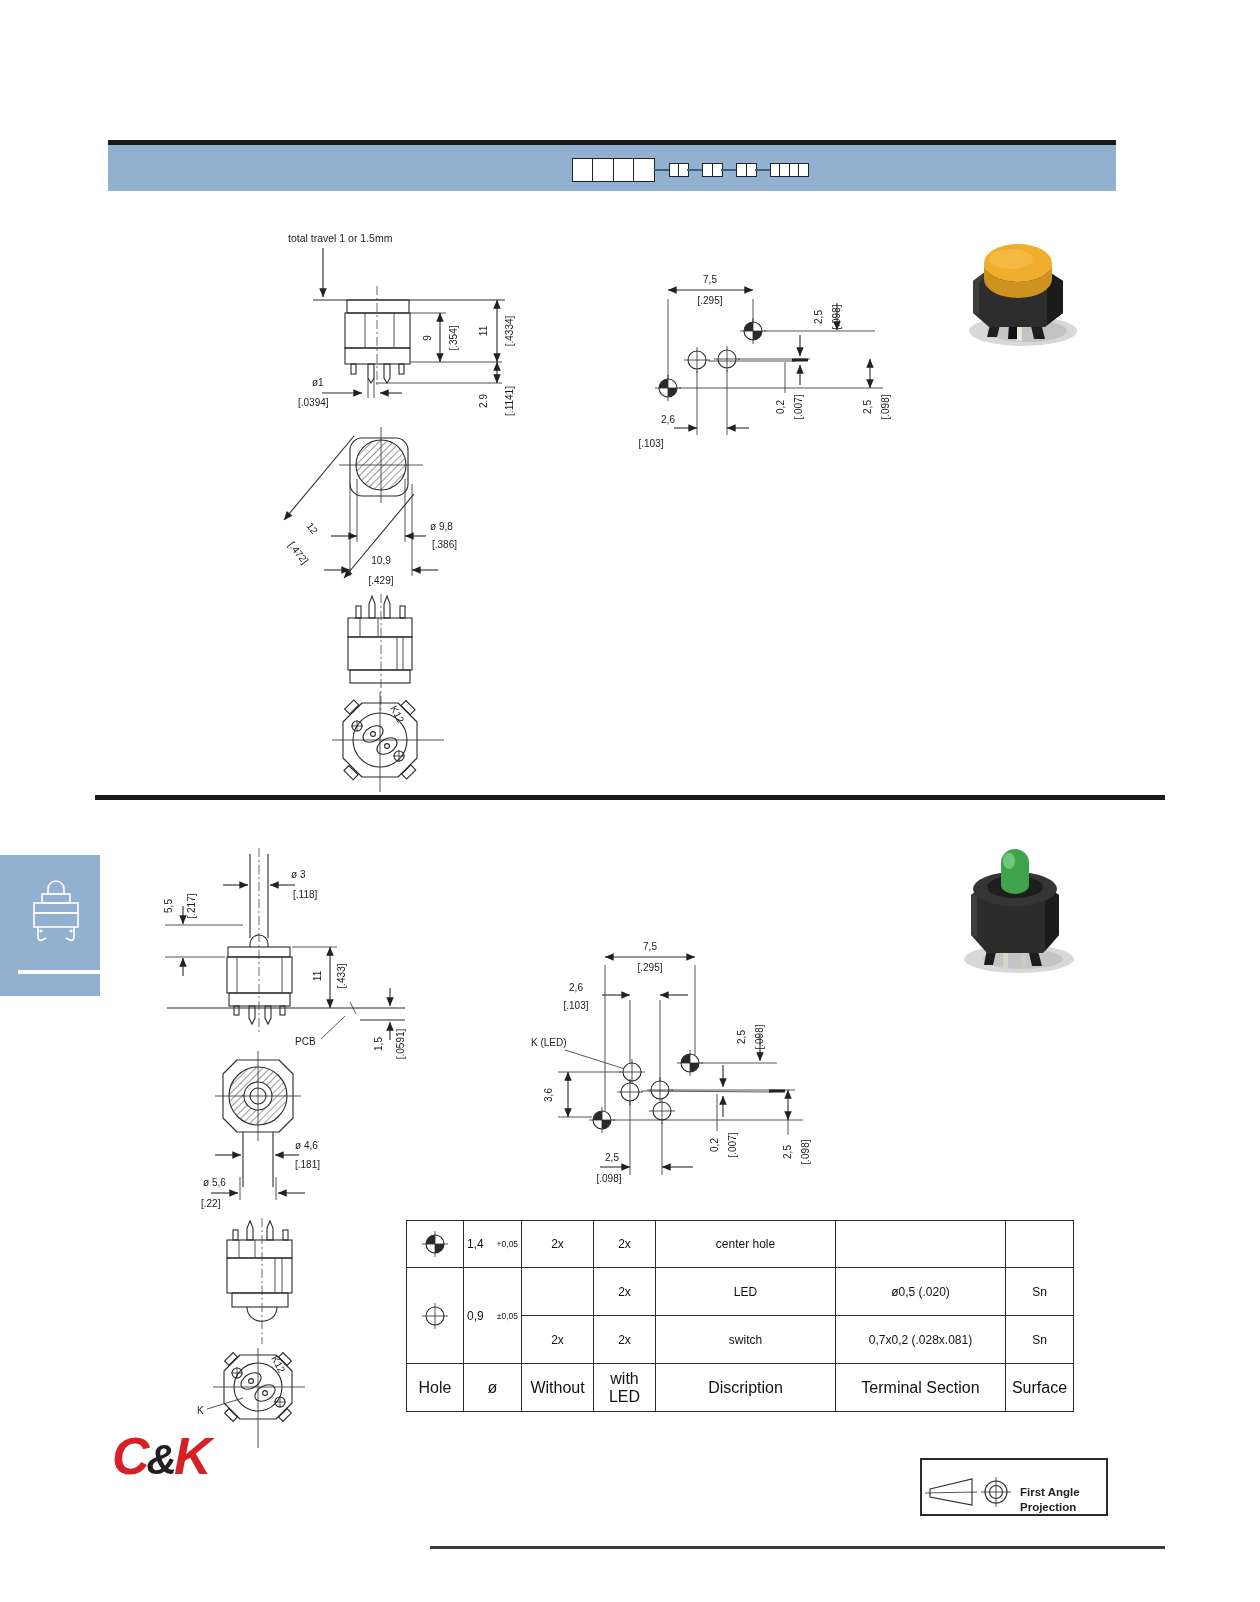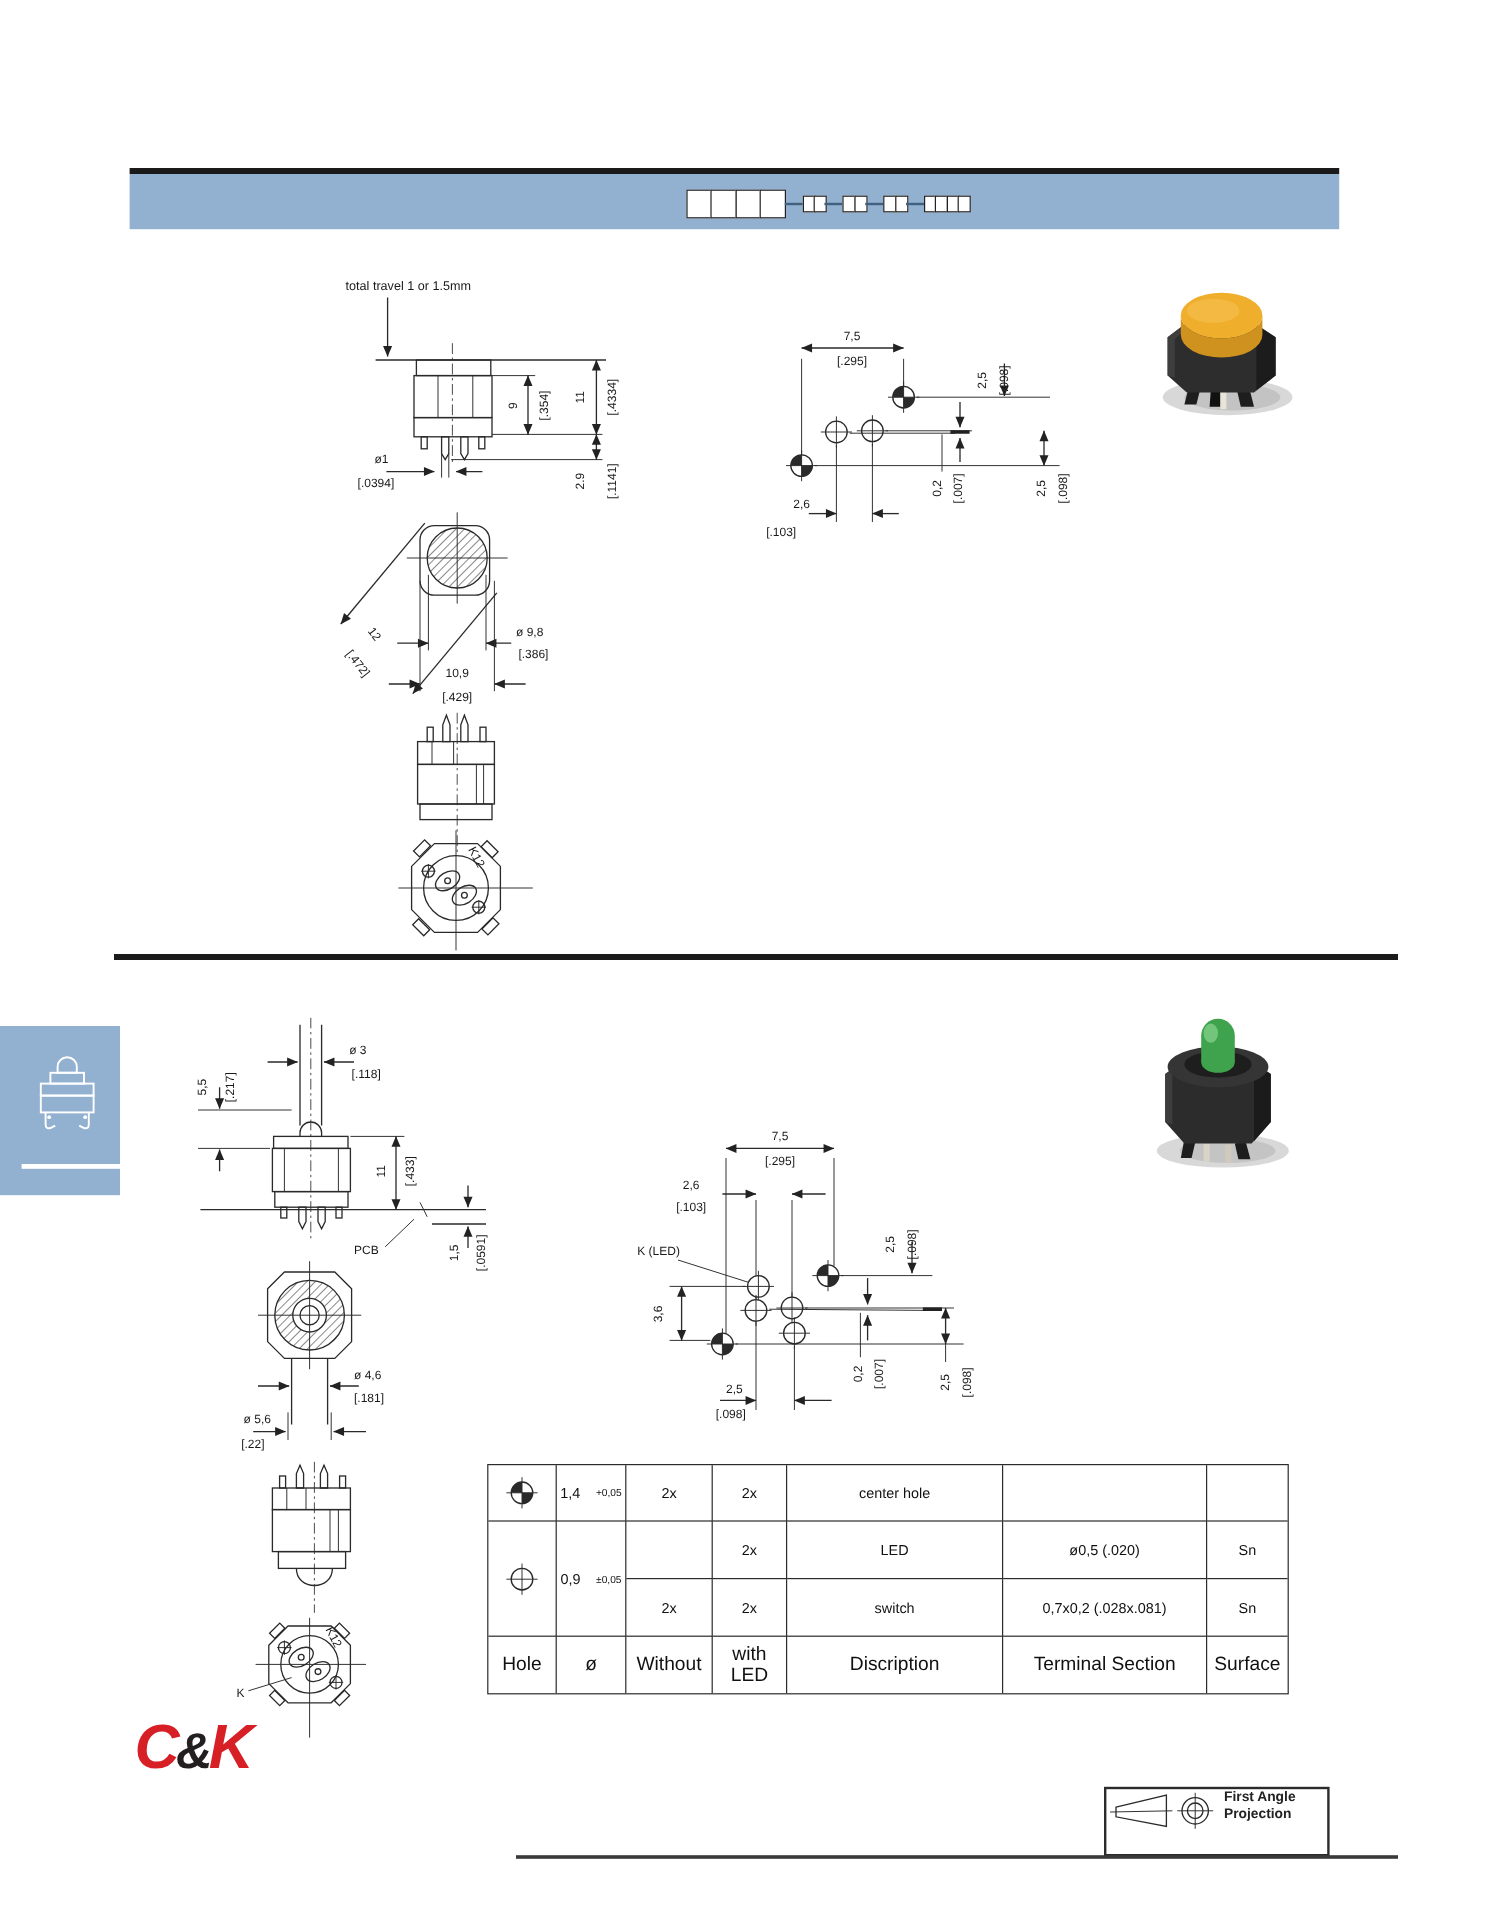--- a/index.html
+++ b/index.html
@@ -23,22 +23,22 @@
   .spec-table{position:absolute;left:406px;top:1220px;display:grid;
      grid-template-columns:57px 58px 72px 62px 180px 170px 67px;
      grid-template-rows:47px 48px 48px 47px;border:1.7px solid #2b2b2b;background:#fff;}
   .cell{border-right:1.4px solid #2b2b2b;border-bottom:1.4px solid #2b2b2b;
      display:flex;align-items:center;justify-content:center;font-size:12px;color:#111;text-align:center;}
   .cell.last{border-right:none;}
   .cell.bot{border-bottom:none;}
   .cell sup{font-size:8.5px;margin-left:13px;}
   .hdr{font-size:16px;}
   
-  .fabox{position:absolute;left:920px;top:1489px;width:184px;height:54px;border:2px solid #2b2b2b;
-     display:flex;align-items:flex-start;background:#fff;}
+  .fabox{position:absolute;left:920px;top:1458px;width:184px;height:54px;border:2px solid #2b2b2b;
+     display:flex;align-items:flex-end;background:#fff;}
   .fatext{font-size:11.5px;font-weight:bold;color:#222;line-height:1.25;margin-left:2px;}
   
   .logo{position:absolute;left:112px;top:1426px;font-weight:bold;font-style:italic;font-size:52px;
      letter-spacing:-3px;white-space:nowrap;}
   .logo .amp{font-size:42px;color:#231f20;}
   .rule-bottom{position:absolute;left:430px;top:1546px;width:735px;height:3px;background:#3a3a3a;}
   .divider{position:absolute;left:95px;top:795px;width:1070px;height:5px;background:#1a1a1a;}
   .sidebar{position:absolute;left:0;top:855px;width:100px;height:141px;background:#92b0cf;}
   .sidebar-line{position:absolute;left:18px;top:115px;width:82px;height:4px;background:#fff;}
 </style>

